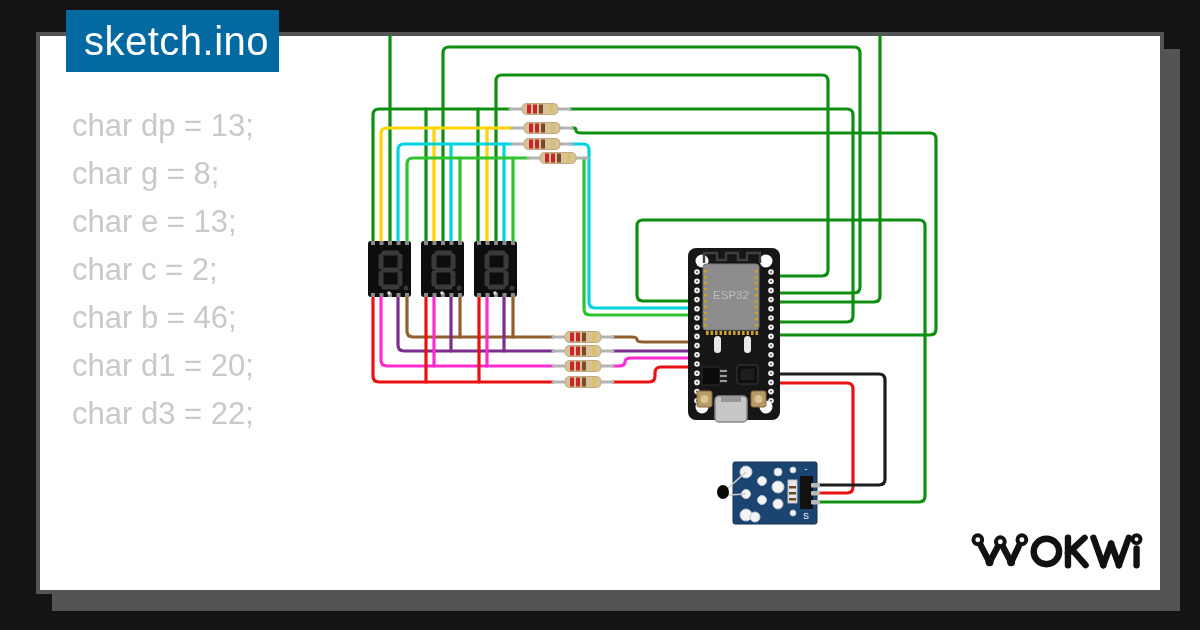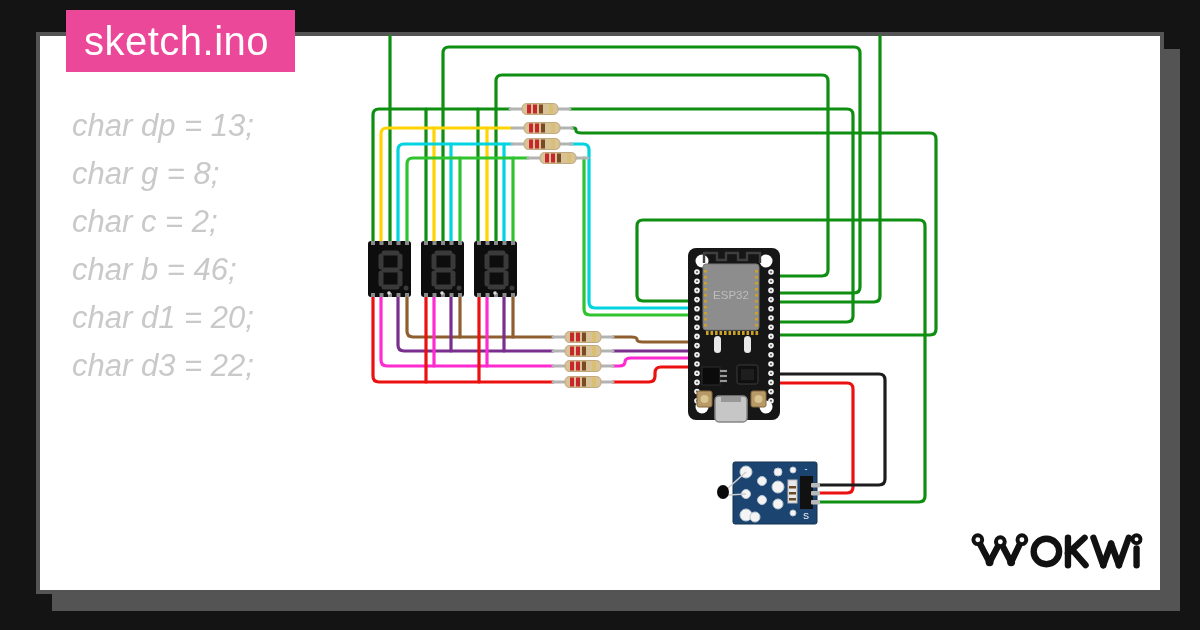--- a/index.html
+++ b/index.html
@@ -1,31 +1,32 @@
 <!DOCTYPE html>
 <html><head>
 <meta charset="utf-8">
 <style>
   html,body{margin:0;padding:0;width:1200px;height:630px;background:#141414;overflow:hidden;
             font-family:"Liberation Sans",sans-serif;}
   .card{position:absolute;left:36px;top:32px;width:1120px;height:554px;background:#ffffff;
         border:4px solid #545454;box-shadow:16px 17px 0 0 #545454;overflow:hidden;z-index:1;}
-  .title-tab{position:absolute;left:66px;top:10px;z-index:5;background:#ec4899;color:#ffffff;
-             font-size:40px;line-height:62px;height:62px;padding:0 26px 0 18px;letter-spacing:0.5px;}
+  .title-tab{position:absolute;left:66px;top:10px;z-index:5;background:#0369a1;color:#ffffff;
+             font-size:40px;line-height:62px;height:62px;padding:0 10px 0 18px;letter-spacing:0.5px;}
   .code{position:absolute;left:32px;top:66px;z-index:2;}
-  .code-line{font-size:31px;line-height:48px;color:#c9c9c9;white-space:pre;font-style:italic;}
+  .code-line{font-size:31px;line-height:48px;color:#c9c9c9;white-space:pre;}
   #circuit{position:absolute;left:0;top:0;z-index:3;}
 </style>
 </head>
 <body>
 
 <div class="card">
   <div class="code" id="code">
       <div class="code-line">char dp = 13;</div>
       <div class="code-line">char g = 8;</div>
+      <div class="code-line">char e = 13;</div>
       <div class="code-line">char c = 2;</div>
       <div class="code-line">char b = 46;</div>
       <div class="code-line">char d1 = 20;</div>
       <div class="code-line">char d3 = 22;</div>
     </div>
 </div>
 
 <div class="title-tab">sketch.ino</div>
 
 <svg id="circuit" width="1200" height="630" viewBox="0 0 1200 630" aria-label="WOKWI">

